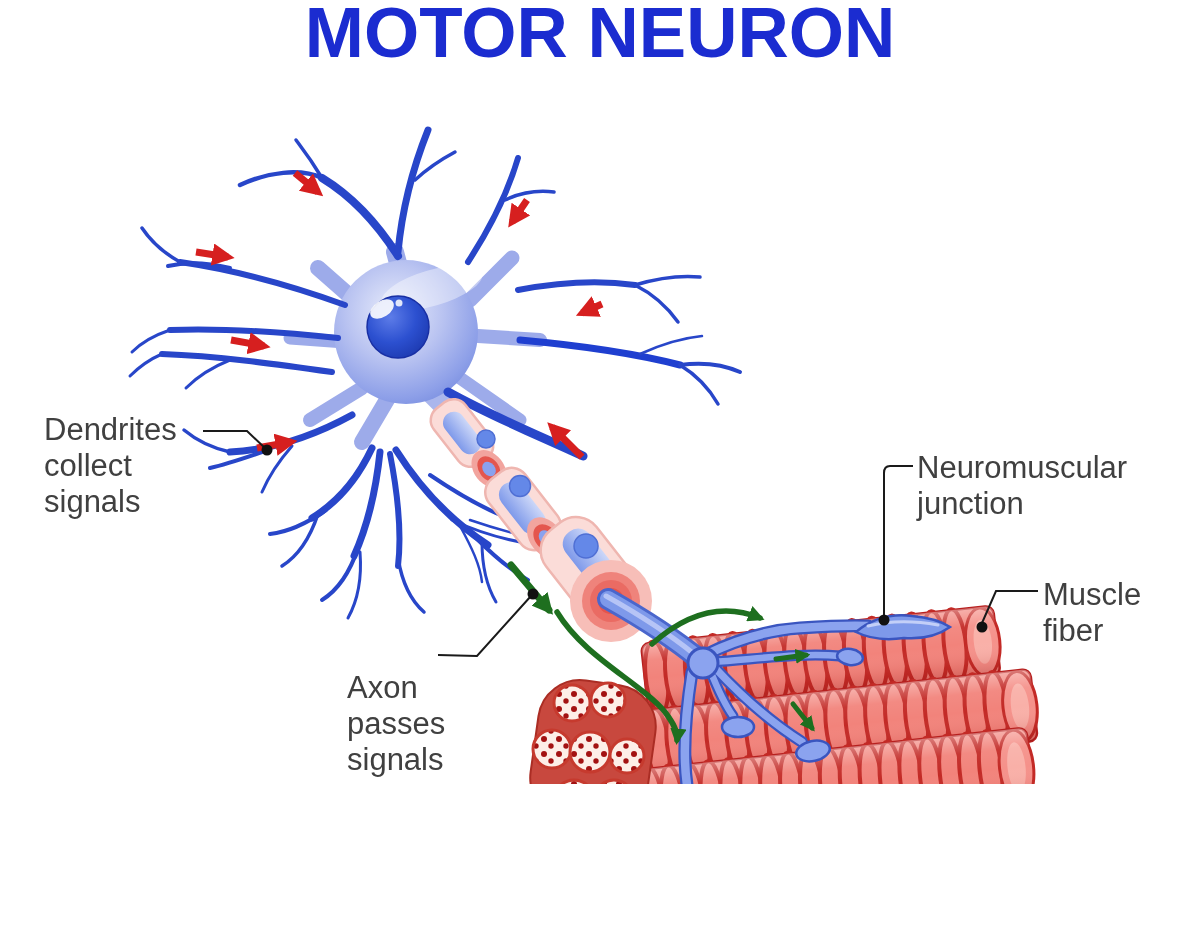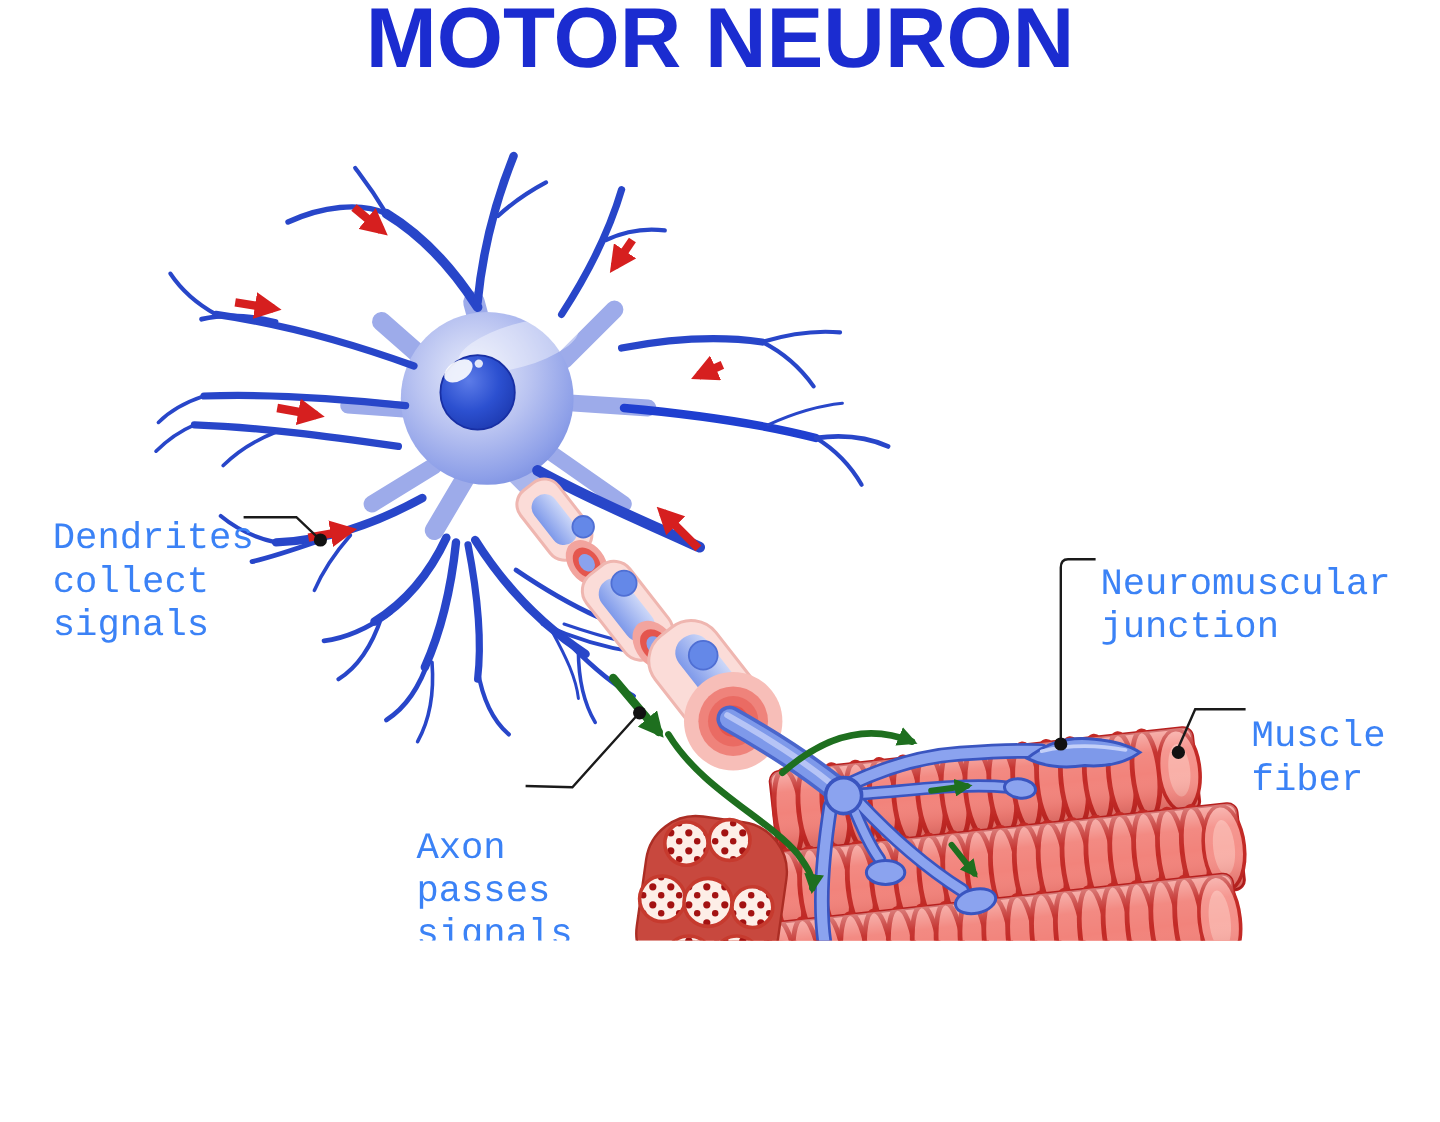--- a/index.html
+++ b/index.html
@@ -7,22 +7,22 @@
     position:relative;width:1200px;height:784px;background:#ffffff;
     overflow:hidden;font-family:"Liberation Sans",sans-serif;
   }
   .canvas svg{position:absolute;left:0;top:0;}
   .page-title{
     position:absolute;left:0;top:-8px;width:1200px;text-align:center;
     font-size:71px;font-weight:bold;color:#1b2cd0;letter-spacing:0px;
     font-family:"Liberation Sans",sans-serif;
   }
   .diagram-label{
-    position:absolute;font-size:31px;line-height:36px;color:#3b82f6;
-    white-space:pre-line;font-family:Liberation Mono, monospace;margin-top:20px;
+    position:absolute;font-size:31px;line-height:36px;color:#404040;
+    white-space:pre-line;font-family:Liberation Sans, sans-serif;
   }
   #lbl-dendrites{left:44px;top:412px;}
   #lbl-axon{left:347px;top:670px;}
   #lbl-nmj{left:917px;top:450px;}
   #lbl-muscle{left:1043px;top:577px;}
 </style>
 </head>
 <body>
 
 <div class="canvas">

